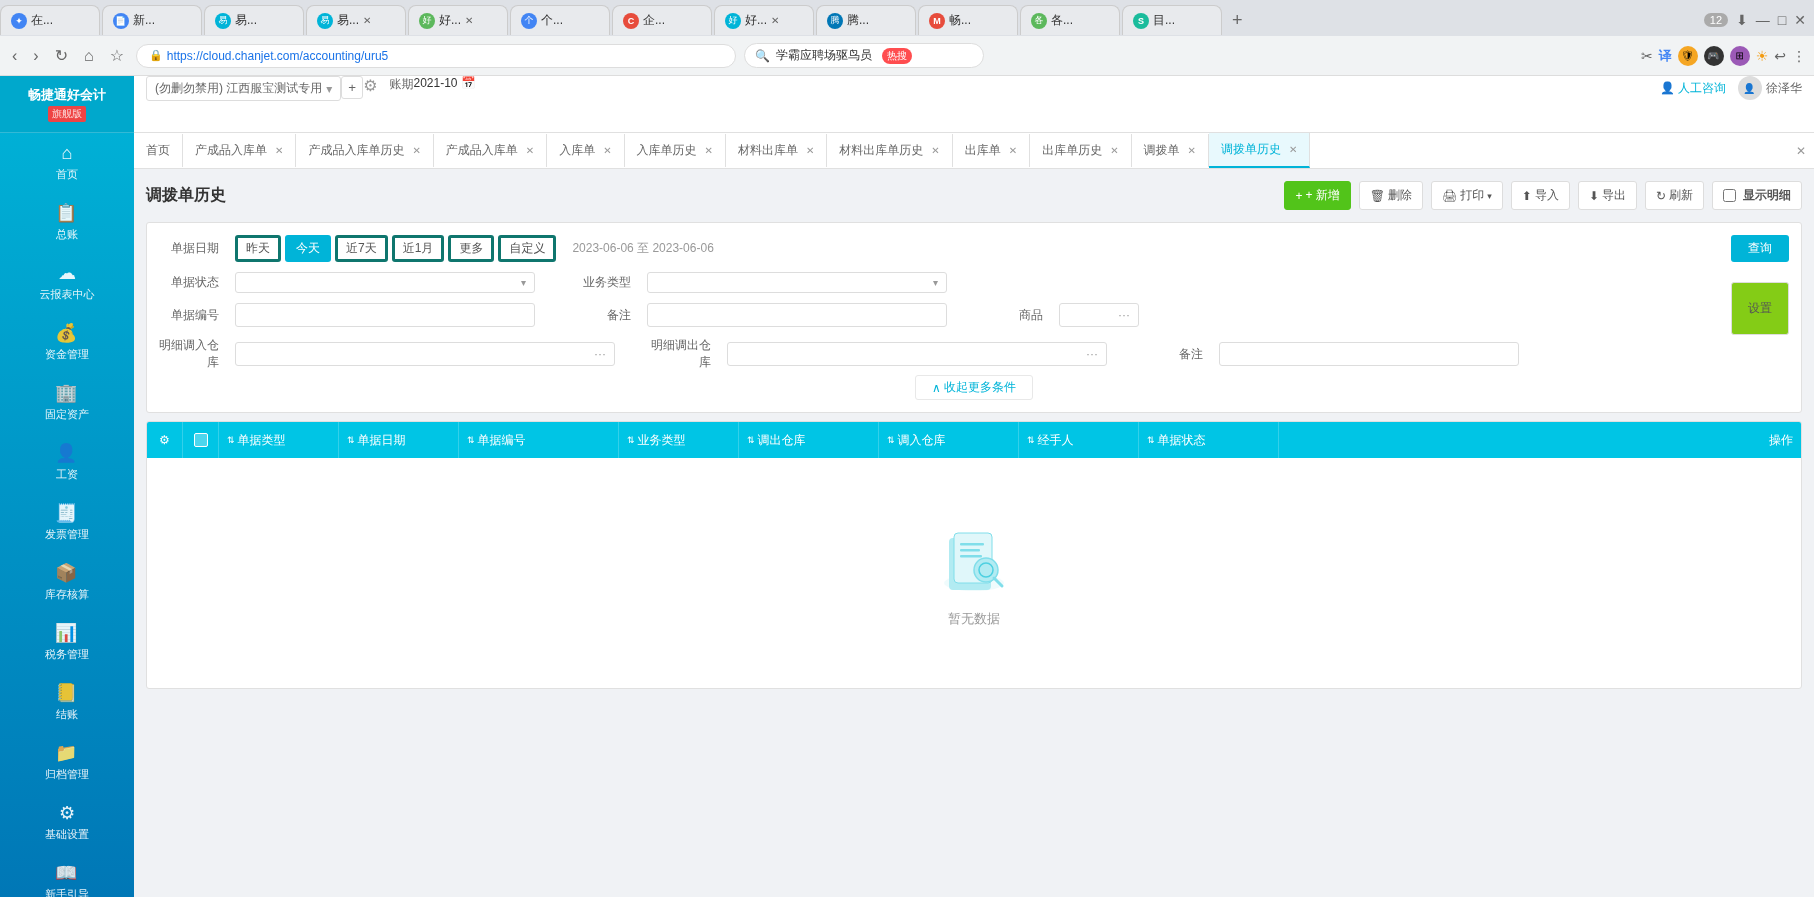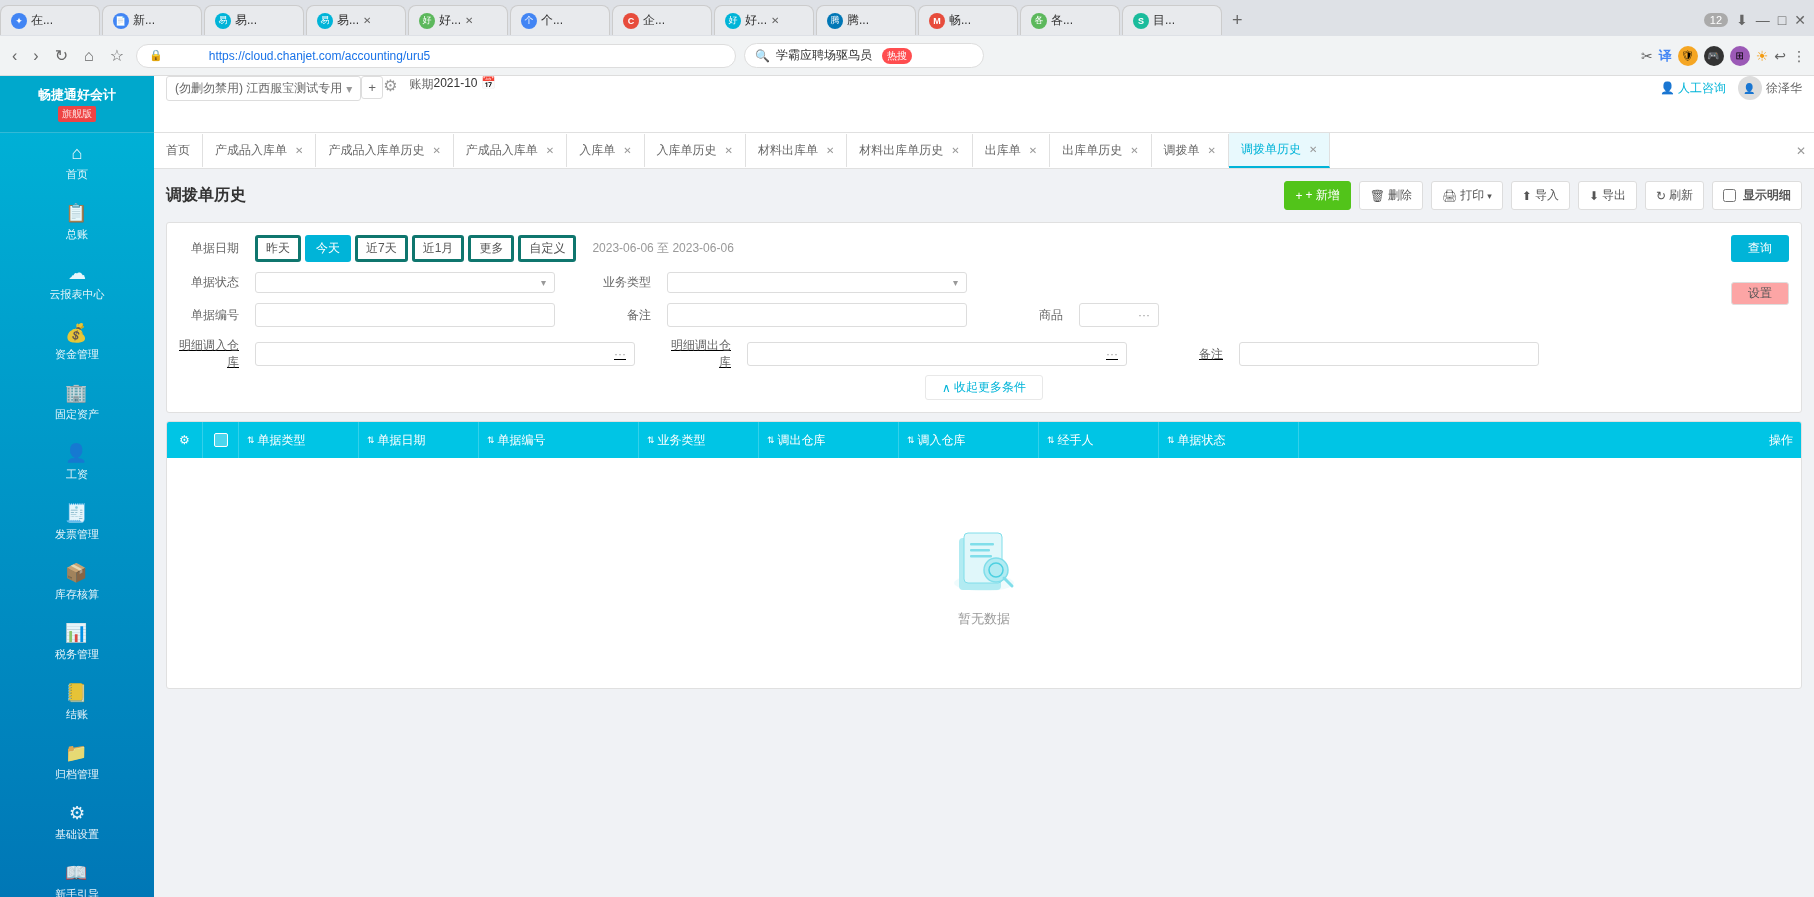--- a/index.html
+++ b/index.html
@@ -11,29 +11,29 @@
     .browser-tab { display: flex; align-items: center; padding: 0 10px; height: 30px; background: #e8eaed; border-radius: 8px 8px 0 0; font-size: 12px; color: #333; cursor: pointer; min-width: 100px; max-width: 180px; position: relative; border: 1px solid #ccc; border-bottom: none; margin-right: 2px; white-space: nowrap; overflow: hidden; }
     .browser-tab .tab-icon { width: 16px; height: 16px; border-radius: 50%; margin-right: 4px; flex-shrink: 0; }
     .browser-tab .tab-close { margin-left: 4px; color: #666; font-size: 10px; flex-shrink: 0; }
     .browser-tab .tab-text { overflow: hidden; text-overflow: ellipsis; }
     .tab-add { padding: 0 8px; font-size: 18px; color: #666; cursor: pointer; }
     .tab-right { margin-left: auto; display: flex; align-items: center; gap: 8px; padding-right: 8px; }
 
     .browser-addressbar { display: flex; align-items: center; background: #f1f3f4; padding: 4px 8px; height: 40px; gap: 8px; border-bottom: 1px solid #ddd; }
     .nav-btn { background: none; border: none; cursor: pointer; color: #666; font-size: 16px; padding: 4px; }
     .address-bar { flex: 1; background: #fff; border: 1px solid #ddd; border-radius: 20px; padding: 4px 12px; font-size: 12px; color: #333; display: flex; align-items: center; max-width: 600px; }
-    .address-url { color: #1a73e8; font-size: 12px; margin-left: 42px; }
+    .address-url { color: #1a73e8; font-size: 12px; }
     .browser-extensions { display: flex; align-items: center; gap: 6px; margin-left: auto; }
     .ext-icon { width: 20px; height: 20px; border-radius: 50%; cursor: pointer; display: flex; align-items: center; justify-content: center; font-size: 10px; }
 
     
     .app-wrapper { display: flex; width: 1814px; height: 821px; }
 
     
-    .sidebar { width: 154px; background: linear-gradient(180deg, #00b4d8 0%, #0077b6 100%); color: white; display: flex; flex-direction: column; flex-shrink: 0; }
+    .sidebar { width: 134px; background: linear-gradient(180deg, #00b4d8 0%, #0077b6 100%); color: white; display: flex; flex-direction: column; flex-shrink: 0; }
     .sidebar-logo { background: #00a8cc; padding: 10px; text-align: center; border-bottom: 1px solid rgba(255,255,255,0.2); }
     .sidebar-logo .logo-main { font-size: 13px; font-weight: bold; color: white; }
     .sidebar-logo .logo-sub { font-size: 10px; color: rgba(255,255,255,0.8); background: #ef4444; padding: 1px 4px; border-radius: 2px; display: inline-block; margin-top: 2px; }
     .sidebar-menu { flex: 1; overflow-y: auto; }
     .sidebar-item { display: flex; flex-direction: column; align-items: center; padding: 10px 4px; cursor: pointer; color: rgba(255,255,255,0.9); transition: background 0.2s; }
     .sidebar-item .menu-icon { font-size: 18px; margin-bottom: 3px; }
     .sidebar-item .menu-label { font-size: 11px; text-align: center; }
 
     
     .main-content { flex: 1; display: flex; flex-direction: column; background: #f0f2f5; overflow: hidden; }
@@ -69,21 +69,21 @@
     .filter-row:last-child { margin-bottom: 0; }
     .filter-label { font-size: 12px; color: #666; width: 60px; flex-shrink: 0; text-align: right; margin-right: 4px; }
     .filter-date-btns { display: flex; align-items: center; gap: 4px; }
     .date-btn { padding: 2px 8px; border: 3px solid #0f766e; border-radius: 3px; cursor: pointer; font-size: 12px; color: #555; background: white; }
     .date-btn.active { background: #00b4d8; color: white; border-color: #00b4d8; }
     .date-range { font-size: 12px; color: #999; margin-left: 4px; }
     .filter-select { border: 1px solid #ddd; border-radius: 3px; padding: 4px 8px; font-size: 12px; color: #555; background: white; cursor: pointer; min-width: 160px; display: flex; align-items: center; justify-content: space-between; }
     .filter-input { border: 1px solid #ddd; border-radius: 3px; padding: 4px 8px; font-size: 12px; color: #555; outline: none; flex: 1; max-width: 320px; }
     .filter-actions { display: flex; flex-direction: column; gap: 20px; }
     .query-btn { background: #00b4d8; color: white; border: none; border-radius: 3px; padding: 5px 16px; cursor: pointer; font-size: 12px; }
-    .settings-btn { background: #fca5a5; color: #555; border: 1px solid #ddd; border-radius: 3px; padding: 2px 16px; cursor: pointer; font-size: 12px; }
+    .settings-btn { background: #84cc16; color: #555; border: 1px solid #ddd; border-radius: 3px; padding: 17px 16px; cursor: pointer; font-size: 12px; }
     .collapse-row { display: flex; justify-content: center; margin-top: 4px; }
     .collapse-btn { color: #00b4d8; font-size: 12px; cursor: pointer; display: flex; align-items: center; gap: 3px; border: 1px solid #e8e8e8; padding: 3px 16px; border-radius: 3px; background: white; }
 
     
     .data-table { background: white; border: 1px solid #e0e0e0; border-radius: 3px; overflow: hidden; }
     .table-header { background: #00c5e5; display: flex; align-items: center; height: 36px; }
     .th-cell { padding: 0 8px; color: white; font-size: 12px; font-weight: normal; display: flex; align-items: center; gap: 3px; flex-shrink: 0; border-right: 1px solid rgba(255,255,255,0.2); height: 100%; }
     .th-cell.actions-col { margin-left: auto; border-right: none; }
     .th-settings { width: 36px; justify-content: center; }
     .th-checkbox { width: 36px; justify-content: center; }
@@ -410,21 +410,21 @@
                 <span class="filter-label">单据编号</span>
                 <input class="filter-input" style="max-width: 300px;">
                 <span class="filter-label" style="margin-left:24px;">备注</span>
                 <input class="filter-input" style="max-width: 300px;">
                 <span class="filter-label" style="margin-left:24px;">商品</span>
                 <div style="border:1px solid #ddd; border-radius:3px; padding:4px 8px; display:flex; align-items:center; justify-content:flex-end; min-width:80px; max-width:120px; cursor:pointer;">
                   <span style="color:#999;">···</span>
                 </div>
               </div>
 
-              <div class="filter-row" style="margin-top:4px;text-decoration:underline;">
+              <div class="filter-row" style="margin-top:4px;">
                 <span class="filter-label">明细调入仓库</span>
                 <div style="border:1px solid #ddd; border-radius:3px; padding:4px 8px; display:flex; align-items:center; justify-content:space-between; flex:1; max-width:380px; cursor:pointer;">
                   <span style="color:#ccc;"></span>
                   <span style="color:#999;">···</span>
                 </div>
                 <span class="filter-label" style="margin-left:24px;">明细调出仓库</span>
                 <div style="border:1px solid #ddd; border-radius:3px; padding:4px 8px; display:flex; align-items:center; justify-content:space-between; flex:1; max-width:380px; cursor:pointer;">
                   <span style="color:#ccc;"></span>
                   <span style="color:#999;">···</span>
                 </div>

